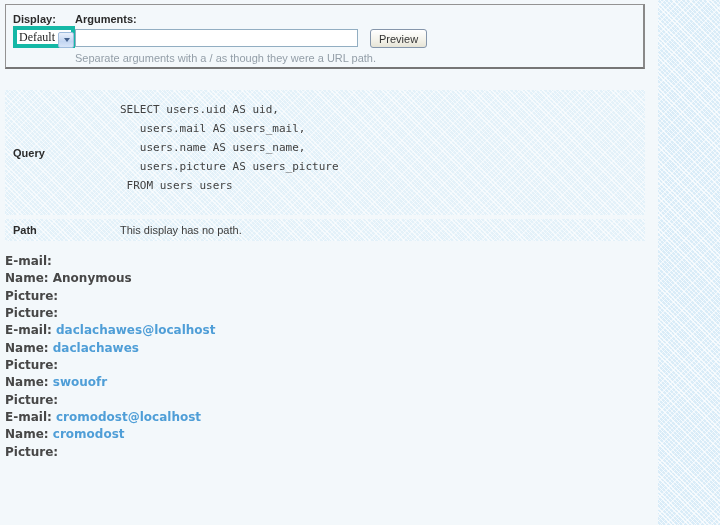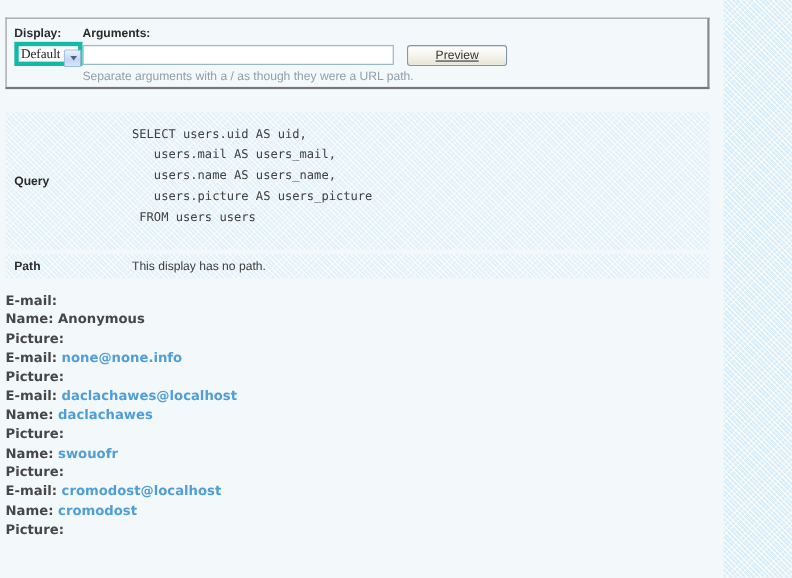--- a/index.html
+++ b/index.html
@@ -2,21 +2,21 @@
 <html><head>
 <meta charset="utf-8">
 <style>
   html,body{margin:0;padding:0;}
   body{
     width:720px;height:525px;overflow:hidden;position:relative;
     background:#f3f8fb;
     font-family:"Liberation Sans","DejaVu Sans",sans-serif;
     color:#3c3c3c;
   }
-  .content{position:absolute;left:0;top:14px;width:658px;height:462px;background:#f3f8fb;}
+  .content{position:absolute;left:0;top:2px;width:658px;height:462px;background:#f3f8fb;}
   .right-rail{
     position:absolute;right:0;top:0;width:62px;height:525px;
     background-color:#d9ecf8;
     background-image:
       repeating-linear-gradient(45deg, rgba(255,255,255,.75) 0 1px, rgba(255,255,255,0) 1px 3px),
       repeating-linear-gradient(135deg, rgba(255,255,255,.55) 0 1px, rgba(255,255,255,0) 1px 4px);
   }
   .tex-blue{
     background-color:#e3f1f9;
     background-image:
@@ -53,24 +53,24 @@
     border-left:3px solid transparent;border-right:3px solid transparent;
     border-top:4px solid #44618c;pointer-events:none;
   }
   .controls-row{display:flex;align-items:flex-start;margin-top:3px;}
   .args-input{
     box-sizing:border-box;width:283px;height:18px;
     border:1px solid #92aec2;background:#fff;padding:1px 3px;
     font-family:"Liberation Sans",sans-serif;font-size:11px;color:#333;
   }
   .preview-btn{
-    margin-left:12px;height:19px;padding:0 25px;
+    margin-left:12px;height:19px;padding:0 8px;
     font-family:"Liberation Sans",sans-serif;font-size:11px;color:#333;
     background:linear-gradient(180deg,#ffffff,#f4f3eb 55%,#e6e4d6);
-    border:1px solid #8596ab;border-radius:3px;cursor:pointer;text-decoration:underline;
+    border:1px solid #8596ab;border-radius:3px;cursor:pointer;
   }
   .help-text{margin-top:4px;color:#939ea8;font-size:11px;line-height:13px;}
 
   
   .summary{margin:21px 0 0 5px;width:640px;font-size:11px;}
   .srow{display:flex;width:640px;box-sizing:border-box;}
   .cell-label{flex:0 0 115px;box-sizing:border-box;padding-left:8px;font-weight:bold;color:#2b2b2b;}
   .cell-value{flex:1 1 auto;}
   .query-row{min-height:125px;}
   .query-row .cell-label{align-self:center;}
@@ -137,24 +137,20 @@
     </div>
     <div class="line">
       <span>Name:</span>
       <span>Anonymous</span>
     </div>
     <div class="line">
       <span>Picture:</span>
       <span></span>
     </div>
     <div class="line">
-      <span>E-mail:</span>
-      <a href="#">none@none.info</a>
-    </div>
-    <div class="line">
       <span>Picture:</span>
       <span></span>
     </div>
     <div class="line">
       <span>E-mail:</span>
       <a href="#">daclachawes@localhost</a>
     </div>
     <div class="line">
       <span>Name:</span>
       <a href="#">daclachawes</a>

